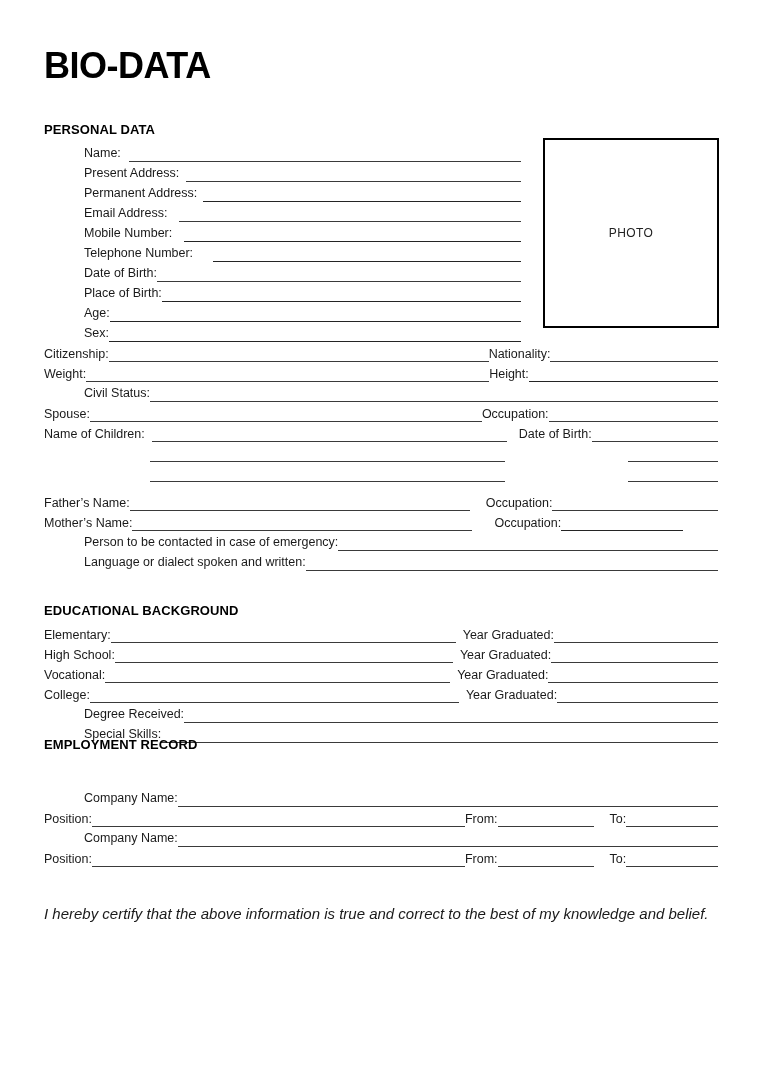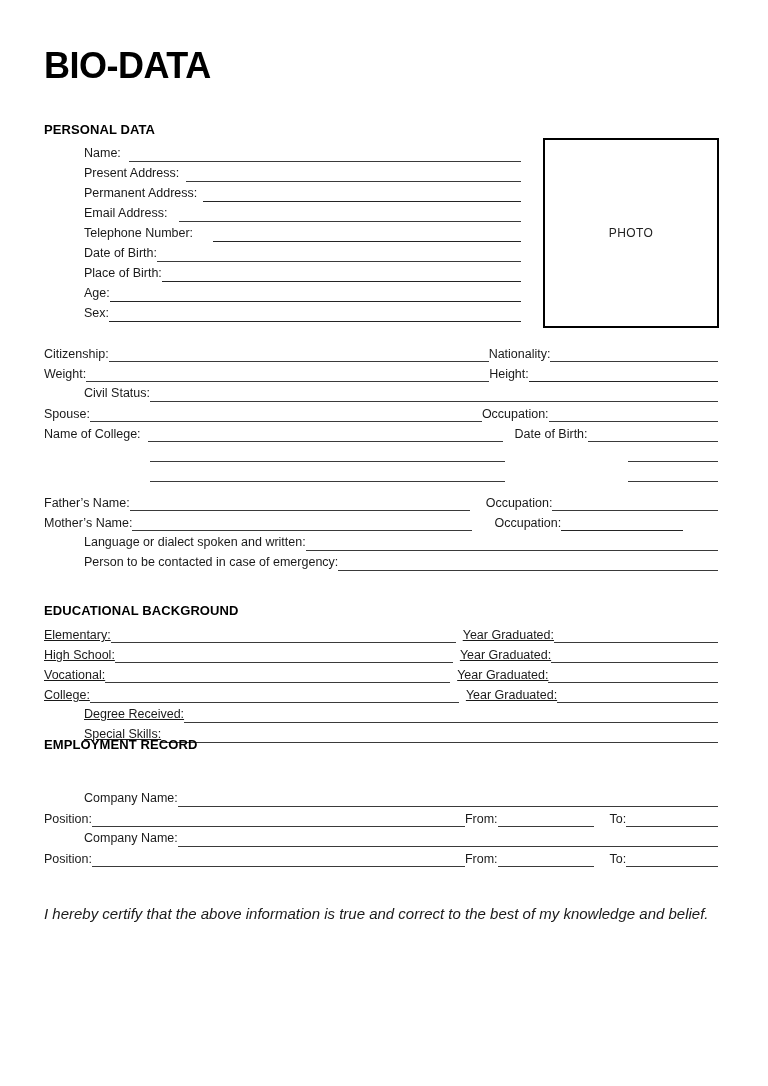--- a/index.html
+++ b/index.html
@@ -92,21 +92,21 @@
     justify-content: center;
   }
   .photo-label {
     font-size: 12px;
     color: #222;
     letter-spacing: 0.4px;
   }
 
   
   #education-heading { left: 44px; top: 604px; }
-  #education-group { left: 44px; top: 623px; width: 674px; text-decoration: underline; }
+  #education-group { left: 44px; top: 623px; width: 674px; }
 
   
   #employment-heading { left: 44px; top: 738px; }
   #employment-group { left: 44px; top: 787px; width: 674px; }
 
   
   #certify { left: 44px; top: 906px; width: 674px; }
   .certify-text {
     font-size: 15px;
     font-style: italic;
@@ -169,20 +169,25 @@
       <span class="spacer" style="width:6px"></span>
       <span class="rule dark"></span>
     </div>
 
     <div class="field-row">
       <span class="label">Email Address:</span>
       <span class="spacer" style="width:12px"></span>
       <span class="rule"></span>
     </div>
 
+    <div class="field-row">
+      <span class="label">Mobile Number:</span>
+      <span class="spacer" style="width:12px"></span>
+      <span class="rule dark"></span>
+    </div>
 
     <div class="field-row">
       <span class="label">Telephone Number:</span>
       <span class="spacer" style="width:20px"></span>
       <span class="rule dark"></span>
     </div>
 
     <div class="field-row">
       <span class="label">Date of Birth:</span>
       <span class="rule"></span>
@@ -227,21 +232,21 @@
     </div>
 
     <div class="two-col">
       <span class="label">Spouse:</span>
       <span class="rule" style="flex:0 0 392px"></span>
       <span class="label">Occupation:</span>
       <span class="rule" style="flex:1 1 auto"></span>
     </div>
 
     <div class="two-col">
-      <span class="label">Name of College:</span>
+      <span class="label">Name of Children:</span>
       <span class="spacer" style="width:7px"></span>
       <span class="rule" style="flex:0 0 355px"></span>
       <span class="spacer" style="width:12px"></span>
       <span class="label">Date of Birth:</span>
       <span class="rule" style="flex:1 1 auto"></span>
     </div>
 
     <div class="cont-row">
       <span class="cont-gap" style="width:106px"></span>
       <span class="cont-rule" style="width:355px"></span>
@@ -269,26 +274,26 @@
     <div class="two-col">
       <span class="label">Mother’s Name:</span>
       <span class="rule" style="flex:0 0 340px"></span>
       <span class="spacer" style="width:22px"></span>
       <span class="label">Occupation:</span>
       <span class="rule dark" style="flex:0 0 122px"></span>
       <span class="spacer" style="flex:1 1 auto"></span>
     </div>
 
     <div class="field-row">
+      <span class="label">Person to be contacted in case of emergency:</span>
+      <span class="rule"></span>
+    </div>
+
+    <div class="field-row">
       <span class="label">Language or dialect spoken and written:</span>
-      <span class="rule"></span>
-    </div>
-
-    <div class="field-row">
-      <span class="label">Person to be contacted in case of emergency:</span>
       <span class="rule"></span>
     </div>
 
 
   </div>
 
   <div class="block section-heading" id="education-heading">EDUCATIONAL BACKGROUND</div>
 
   <div class="block" id="education-group">
 

